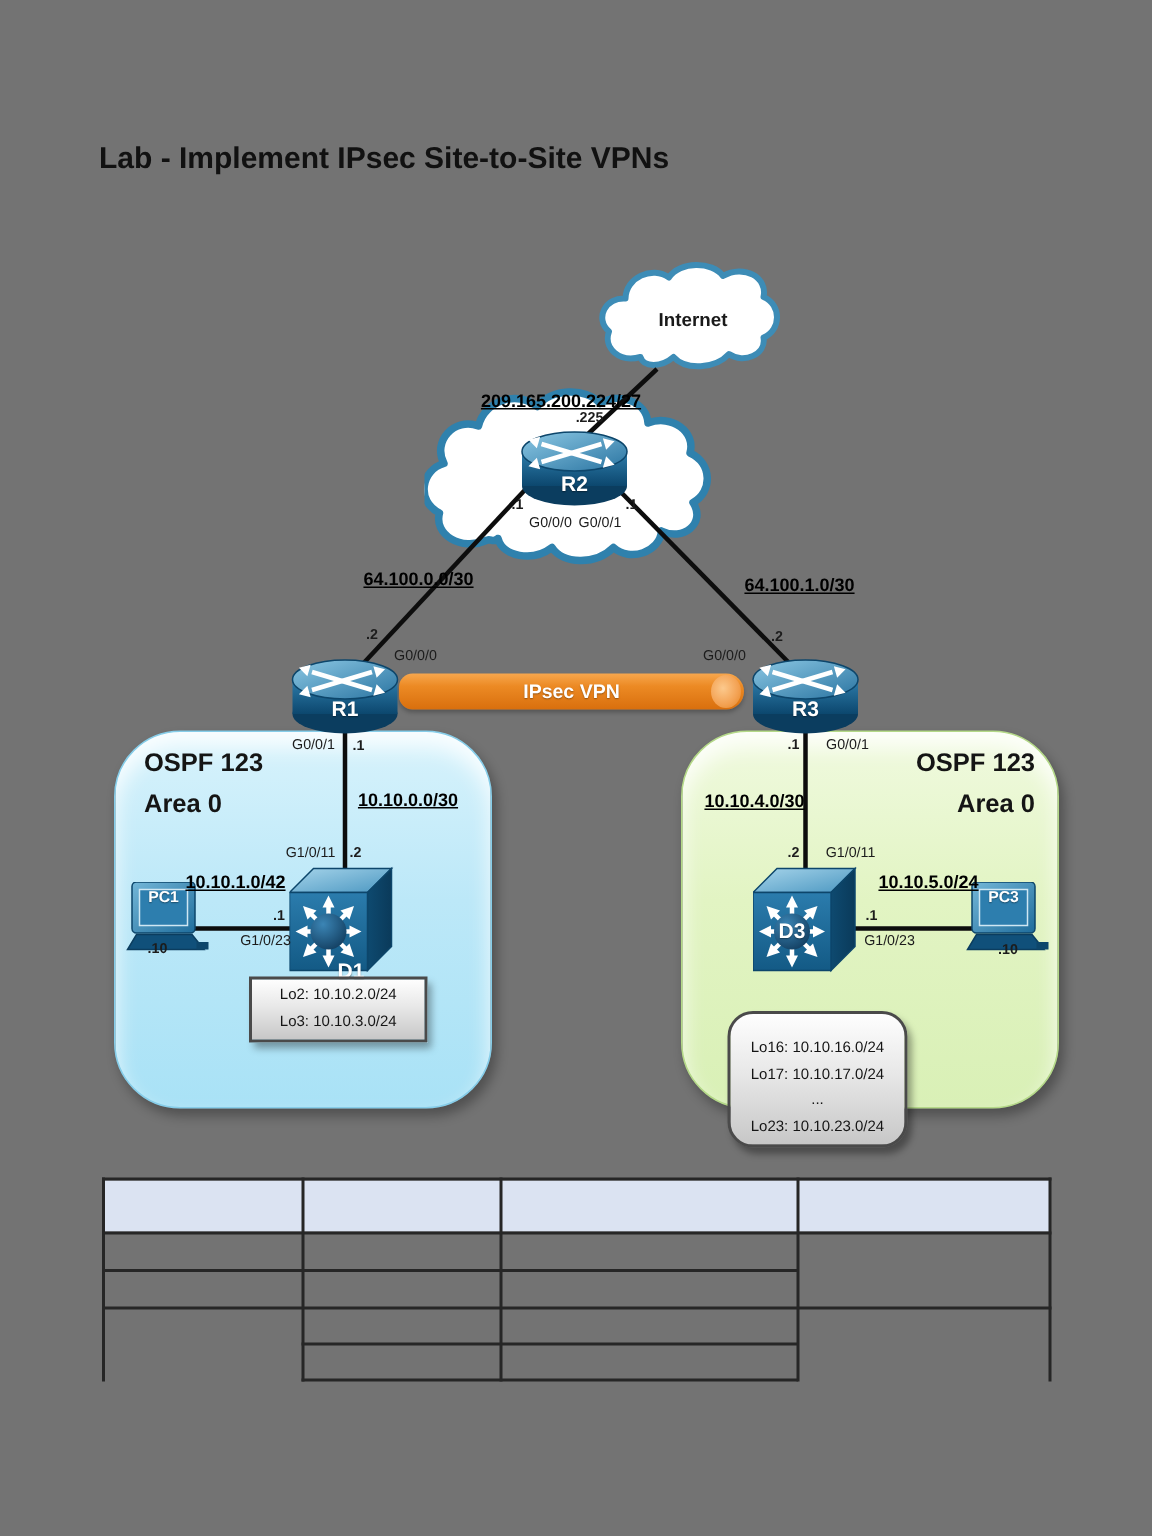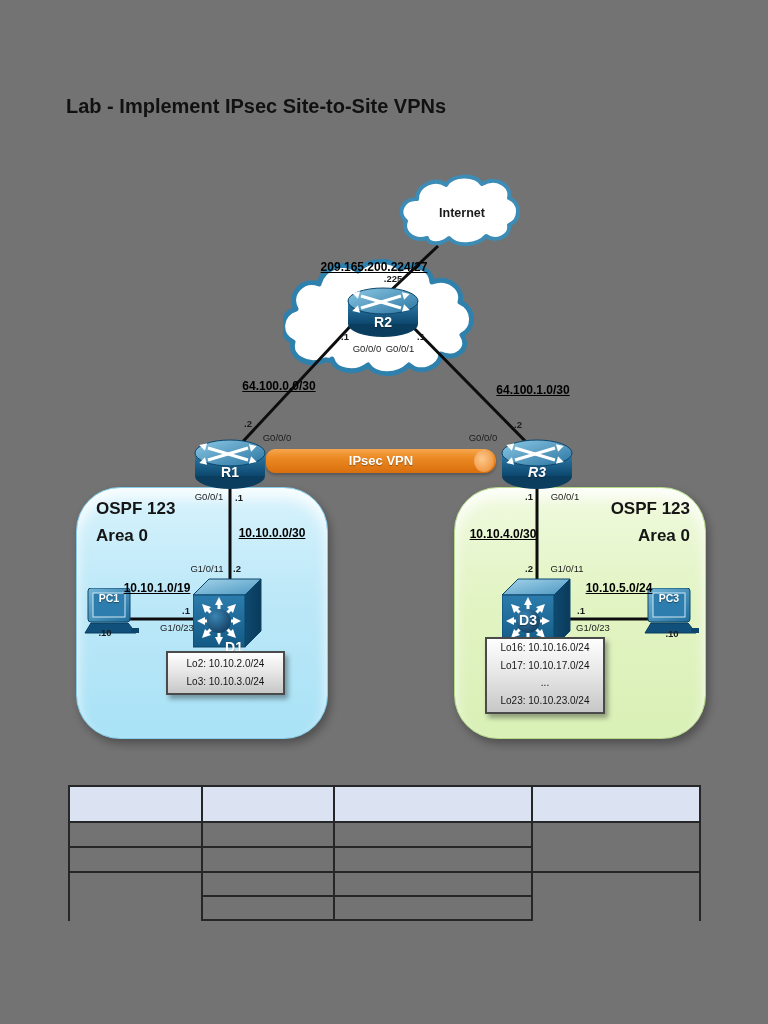--- a/index.html
+++ b/index.html
@@ -201,31 +201,31 @@
     <svg width="58" height="50">
         <use href="#pc"></use>
       </svg></div>
   <div class="abs" style="left:644px;top:588px;">
     <svg width="58" height="50">
         <use href="#pc"></use>
       </svg></div>
 
   <div class="dev" style="left:383px;top:314px;">R2</div>
   <div class="dev" style="left:230px;top:464px;">R1</div>
-  <div class="dev" style="left:537px;top:464px;font-style:italic;">R3</div>
+  <div class="dev" style="left:537px;top:464px;">R3</div>
   <div class="dev" style="left:234px;top:612px;margin-top:27px;">D1</div>
   <div class="dev" style="left:528px;top:612px;">D3</div>
   <div class="dev pcdev" style="left:109px;top:592px;">PC1</div>
   <div class="dev pcdev" style="left:669px;top:592px;">PC3</div>
 
   <div class="net" style="left:374px;top:244px;margin-top:16px;">209.165.200.224/27</div>
   <div class="net" style="left:279px;top:379px;">64.100.0.0/30</div>
   <div class="net" style="left:533px;top:383px;">64.100.1.0/30</div>
   <div class="net" style="left:272px;top:526px;">10.10.0.0/30</div>
-  <div class="net" style="left:157px;top:581px;">10.10.1.0/19</div>
+  <div class="net" style="left:157px;top:581px;">10.10.1.0/42</div>
   <div class="net" style="left:503px;top:527px;">10.10.4.0/30</div>
   <div class="net" style="left:619px;top:581px;">10.10.5.0/24</div>
 
   <div class="lbl ip" style="left:393px;top:273px;">.225</div>
   <div class="lbl ip" style="left:345px;top:331px;">.1</div>
   <div class="lbl ip" style="left:421px;top:331px;">.1</div>
   <div class="lbl" style="left:367px;top:343px;">G0/0/0</div>
   <div class="lbl" style="left:400px;top:343px;">G0/0/1</div>
   <div class="lbl ip" style="left:248px;top:418px;">.2</div>
   <div class="lbl" style="left:277px;top:432px;">G0/0/0</div>
@@ -243,21 +243,21 @@
   <div class="lbl ip" style="left:529px;top:563px;">.2</div>
   <div class="lbl" style="left:567px;top:563px;">G1/0/11</div>
   <div class="lbl ip" style="left:581px;top:605px;">.1</div>
   <div class="lbl" style="left:593px;top:622px;">G1/0/23</div>
   <div class="lbl ip" style="left:672px;top:628px;">.10</div>
 
   <div class="lobox" style="left:166px;top:651px;width:115px;height:38px;padding-top:2px;">
     <div>Lo2: 10.10.2.0/24</div>
     <div>Lo3: 10.10.3.0/24</div>
   </div>
-  <div class="lobox" style="left:485px;top:637px;width:116px;height:73px;padding-top:0;">
+  <div class="lobox" style="left:485px;top:674px;width:116px;height:73px;padding-top:14px;border-radius:17px;">
     <div>Lo16: 10.10.16.0/24</div>
     <div>Lo17: 10.10.17.0/24</div>
     <div>...</div>
     <div>Lo23: 10.10.23.0/24</div>
   </div>
 
   <div>
     <div class="thfill"></div>
 
     <div class="cell" style="left:69px;top:787px;width:131px;height:34px;"></div>

